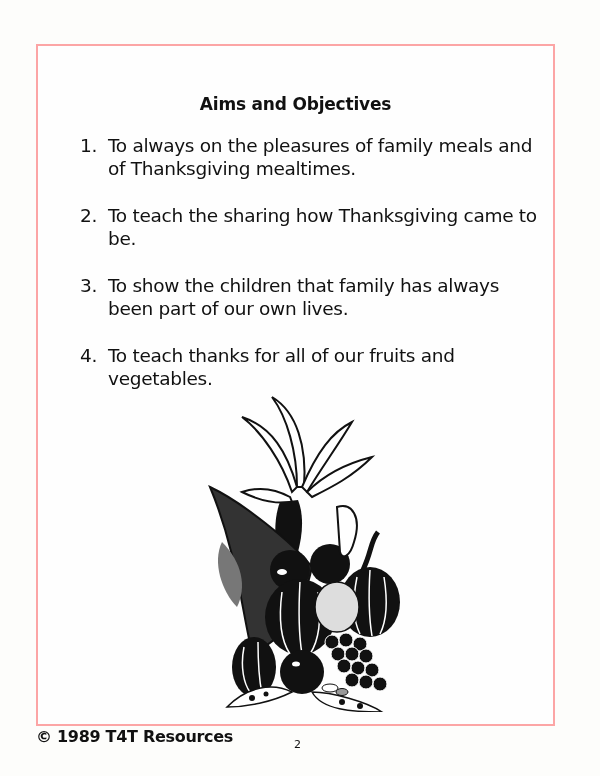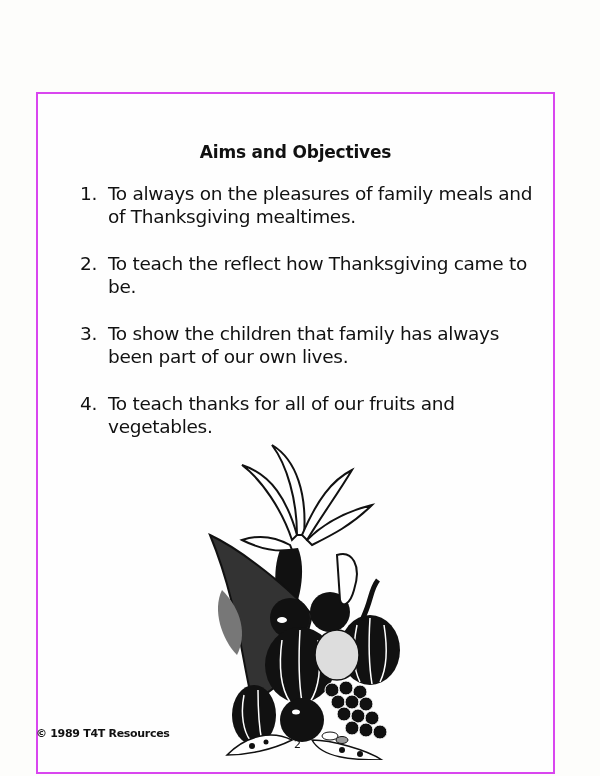--- a/index.html
+++ b/index.html
@@ -2,50 +2,50 @@
 <html><head>
 <meta charset="utf-8">
 <style>
   html, body { margin: 0; padding: 0; }
   body {
     width: 600px; height: 776px; background: #fdfdfb; position: relative; overflow: hidden;
     font-family: "DejaVu Sans", sans-serif; color: #111;
   }
   .frame {
     position: absolute; left: 36px; top: 44px; width: 515px; height: 678px;
-    border: 2px solid #d946ef; box-sizing: content-box; background: #fefefe; margin-top: 48px;
+    border: 2px solid #fca5a5; box-sizing: content-box; background: #fefefe;
   }
   .title {
     position: absolute; left: 0; right: 0; top: 48px; text-align: center;
     font-weight: bold; font-size: 17px; letter-spacing: -0.2px;
   }
   .list { position: absolute; left: 42px; top: 88px; width: 460px; margin: 0; padding: 0; list-style: none; }
   .item { display: flex; font-size: 18.5px; line-height: 23px; margin-bottom: 24px; letter-spacing: -0.3px; }
   .item .num { width: 28px; flex: none; }
   .item .text { flex: 1; }
   .art { position: absolute; left: 164px; top: 346px; width: 200px; height: 320px; }
   .copyright {
-    position: absolute; left: 36px; top: 727px; font-size: 11px; font-weight: bold; letter-spacing: -0.3px;
+    position: absolute; left: 36px; top: 727px; font-size: 16px; font-weight: bold; letter-spacing: -0.3px;
   }
   .pagenum { position: absolute; left: 294px; top: 738px; font-size: 11px; }
 </style>
 </head>
 <body>
 
 <div class="frame">
   <div class="title">Aims and Objectives</div>
 
   <ol class="list">
     <li class="item">
       <span class="num">1.</span>
       <span class="text">To always on the pleasures of family meals and of Thanksgiving mealtimes.</span>
     </li>
     <li class="item">
       <span class="num">2.</span>
-      <span class="text">To teach the reflect how Thanksgiving came to be.</span>
+      <span class="text">To teach the sharing how Thanksgiving came to be.</span>
     </li>
     <li class="item">
       <span class="num">3.</span>
       <span class="text">To show the children that family has always been part of our own lives.</span>
     </li>
     <li class="item">
       <span class="num">4.</span>
       <span class="text">To teach thanks for all of our fruits and vegetables.</span>
     </li>
   </ol>

